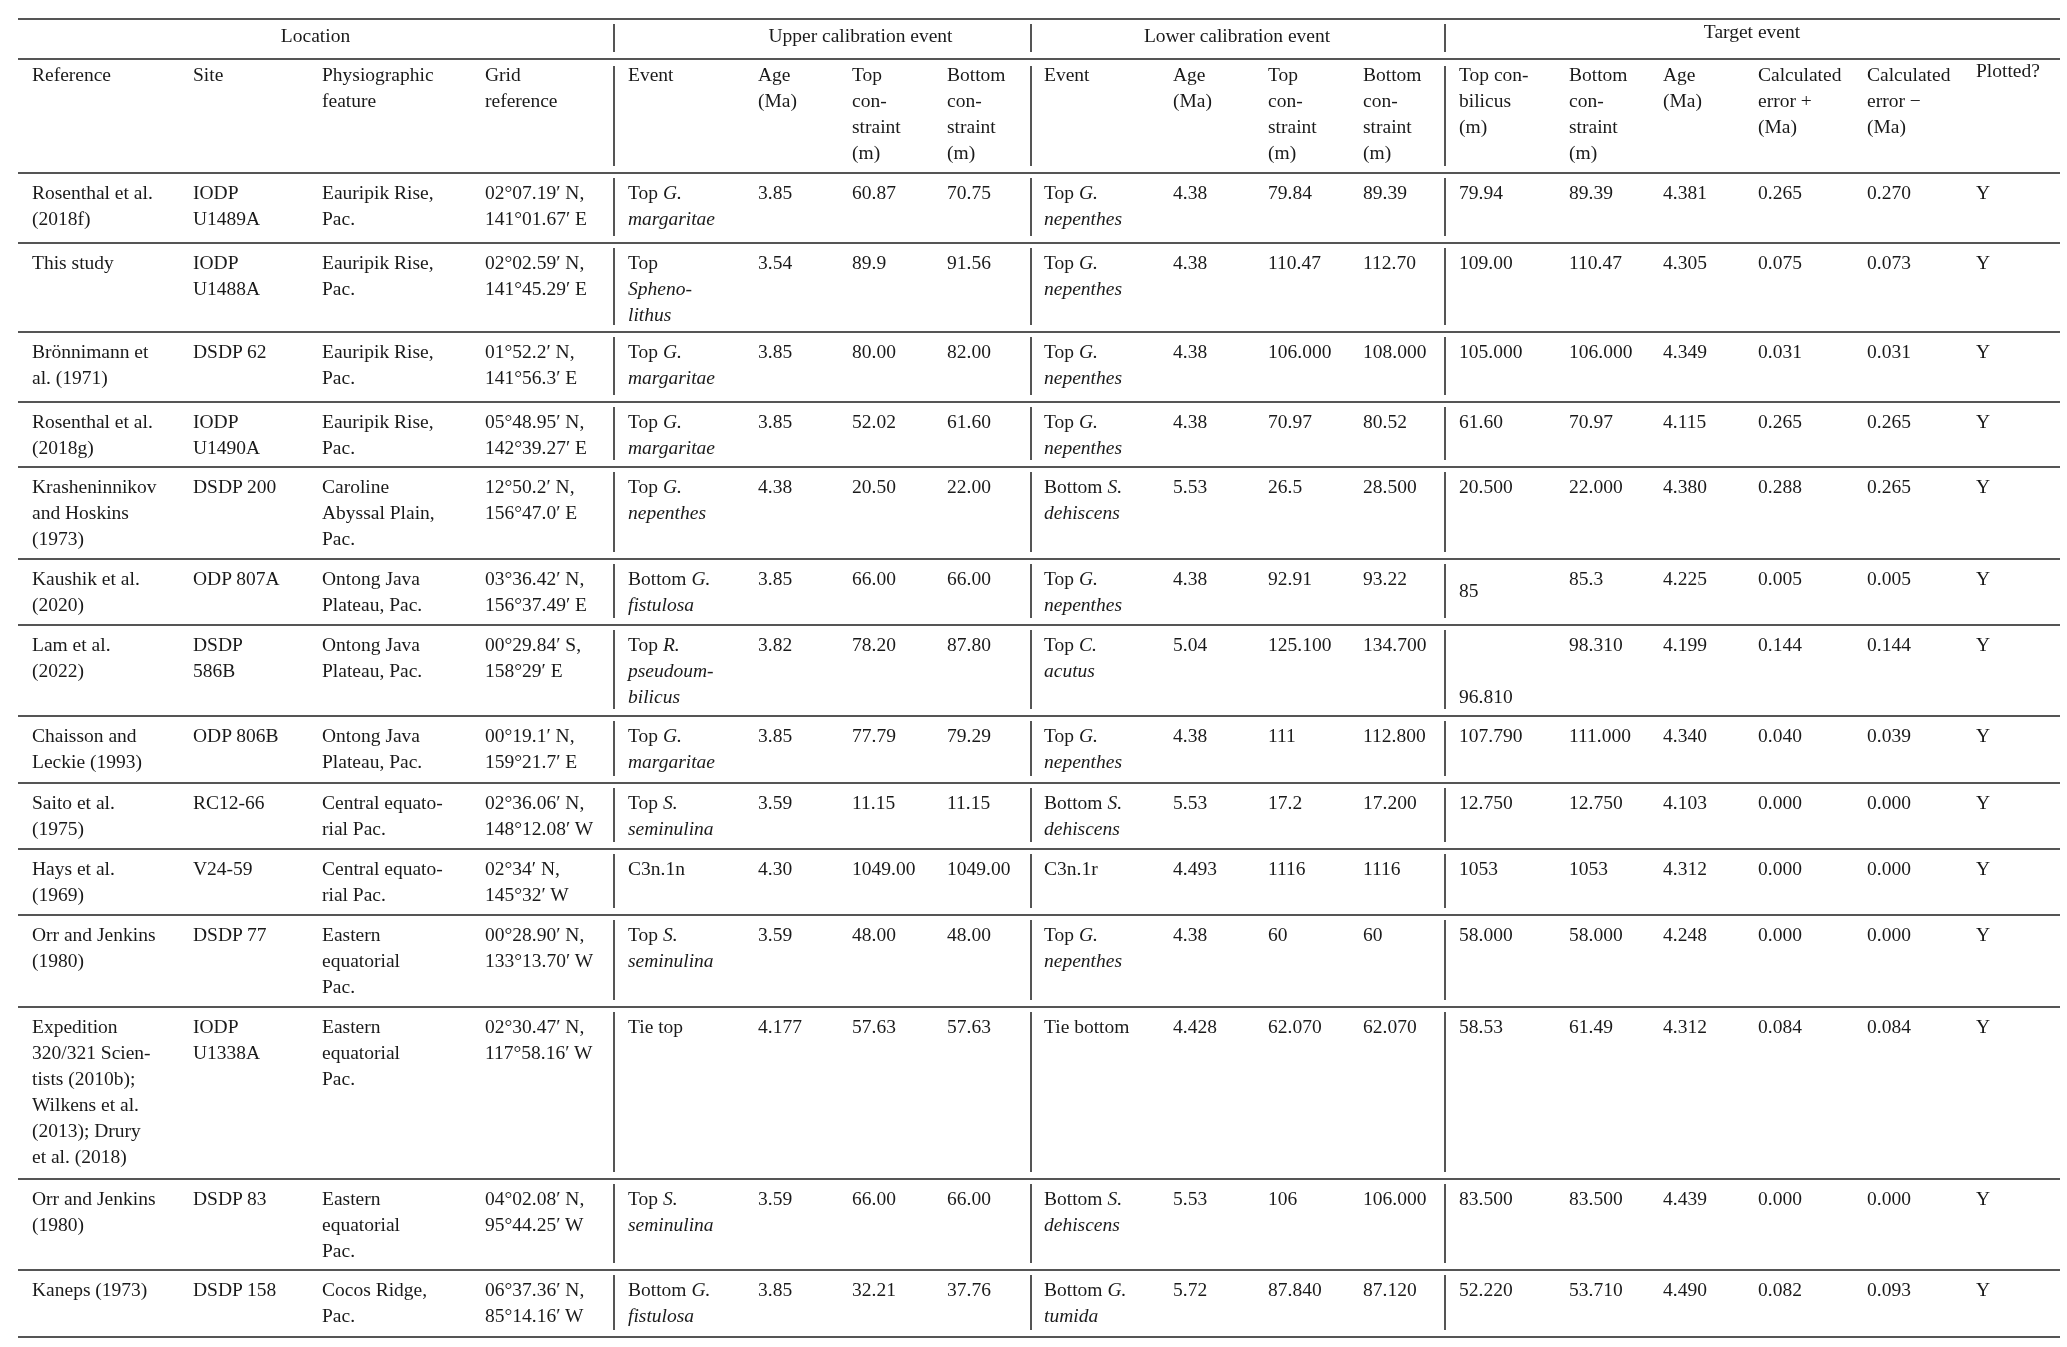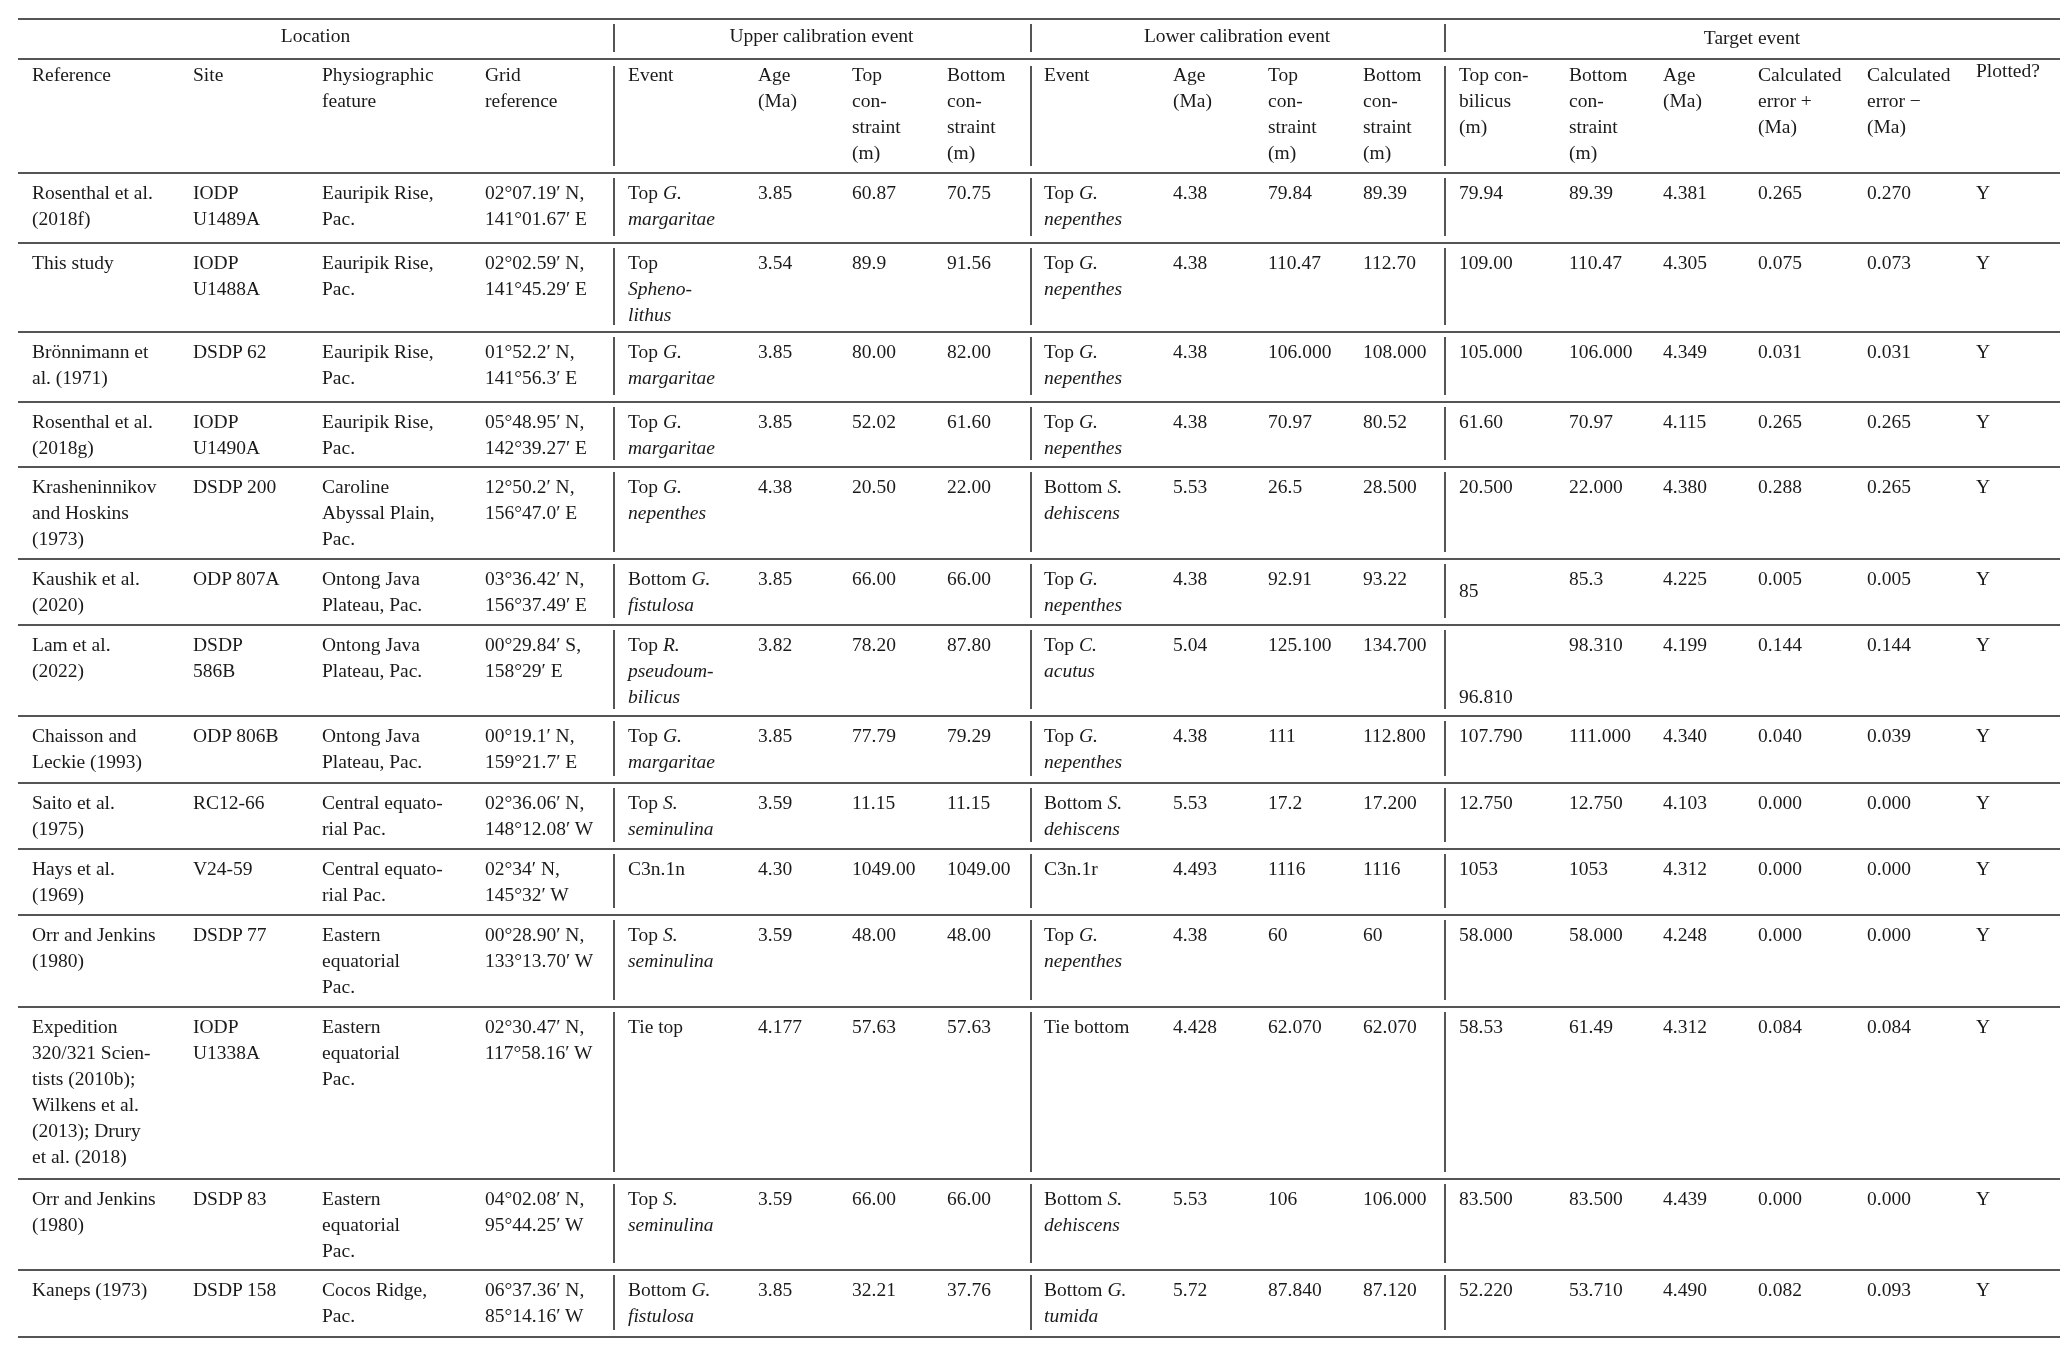--- a/index.html
+++ b/index.html
@@ -28,23 +28,23 @@
     <div class="rule" style="top: 606px; height: 1.5px;"></div>
     <div class="rule" style="top: 697px; height: 1.5px;"></div>
     <div class="rule" style="top: 764px; height: 1.5px;"></div>
     <div class="rule" style="top: 830px; height: 1.5px;"></div>
     <div class="rule" style="top: 896px; height: 1.5px;"></div>
     <div class="rule" style="top: 988px; height: 1.5px;"></div>
     <div class="rule" style="top: 1160px; height: 1.5px;"></div>
     <div class="rule" style="top: 1251px; height: 1.5px;"></div>
     <div class="rule" style="top: 1318px; height: 1.5px;"></div>
     <div class="grp" style="left: 0px; width: 595px; top: 6px;">Location</div>
-    <div class="grp" style="left: 595px; width: 417px; top: 6px;">Upper calibration event</div>
+    <div class="grp" style="left: 595px; width: 417px; top: 6px; padding-left: 39px;">Upper calibration event</div>
     <div class="grp" style="left: 1012px; width: 414px; top: 6px;">Lower calibration event</div>
-    <div class="grp" style="left: 1426px; width: 616px; top: 8px;">Target event</div>
+    <div class="grp" style="left: 1426px; width: 616px; top: 2px;">Target event</div>
     <div class="vrule" style="left: 595px; top: 6px; height: 28px;"></div>
     <div class="vrule" style="left: 1012px; top: 6px; height: 28px;"></div>
     <div class="vrule" style="left: 1426px; top: 6px; height: 28px;"></div>
     <div class="hcell" style="left: 14px; top: 44px;">Reference</div>
     <div class="hcell" style="left: 175px; top: 44px;">Site</div>
     <div class="hcell" style="left: 304px; top: 44px;">Physiographic
 feature</div>
     <div class="hcell" style="left: 467px; top: 44px;">Grid
 reference</div>
     <div class="hcell" style="left: 610px; top: 44px;">Event</div>

